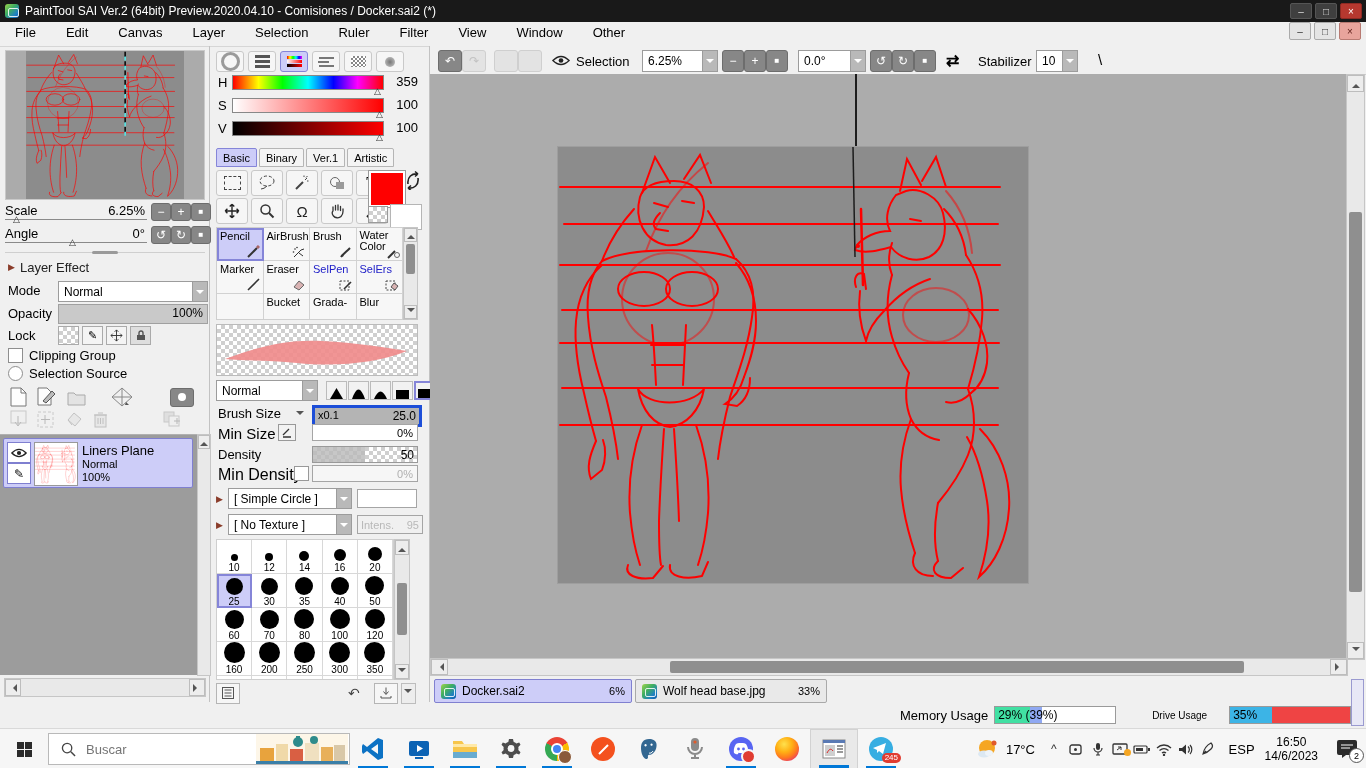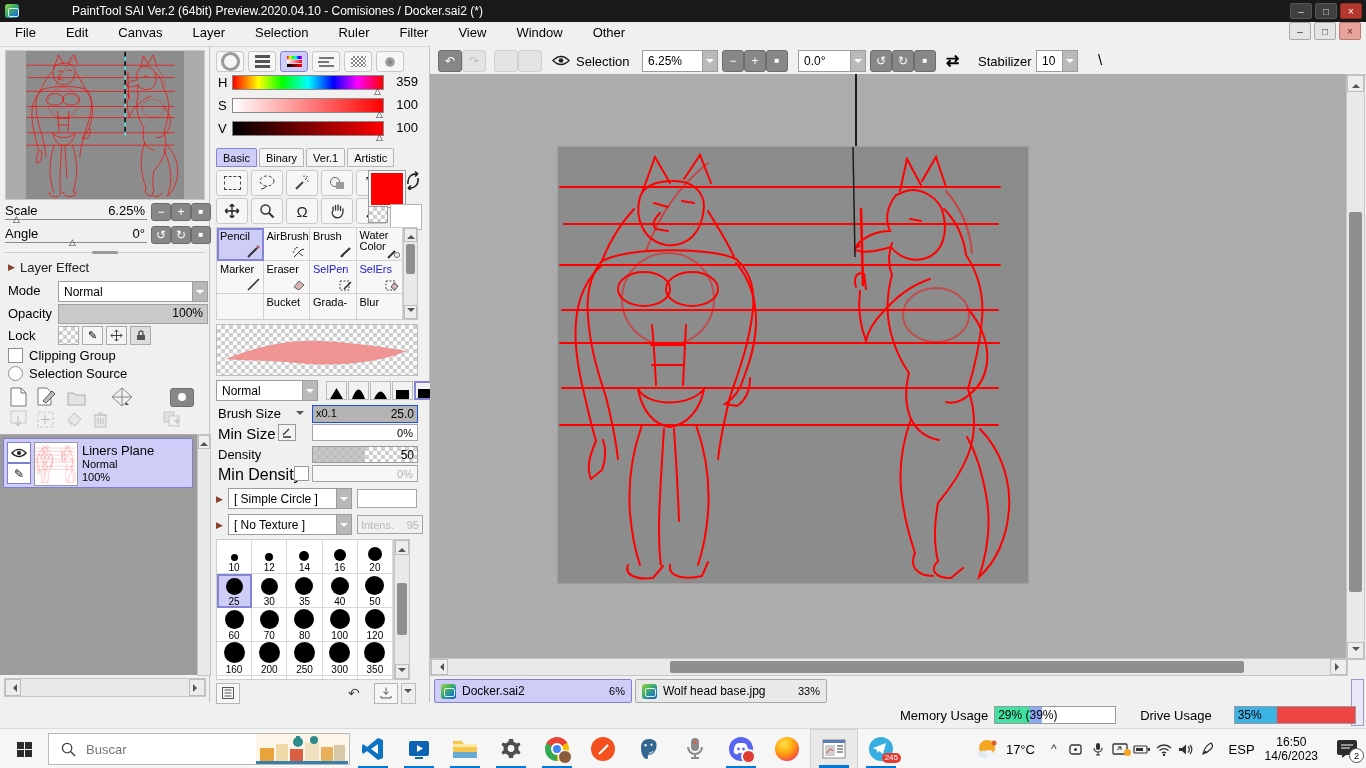--- a/index.html
+++ b/index.html
@@ -1,21 +1,21 @@
 <!DOCTYPE html>
 <html><head>
 <meta charset="utf-8">
 <style>
   html,body{margin:0;padding:0;background:#444;}
   .root{position:relative;width:1366px;height:768px;overflow:hidden;background:#f0f0f0;
         font-family:"Liberation Sans",sans-serif;font-size:12px;color:#000;}
   .a{position:absolute;}
   .flex{display:flex;align-items:center;}
   
-  .titlebar{left:0;top:0;width:1366px;height:22px;background:#191919;color:#fff;display:flex;align-items:center;gap:47px;}
+  .titlebar{left:0;top:0;width:1366px;height:22px;background:#191919;color:#fff;display:flex;align-items:center;}
   .menubar{left:0;top:22px;width:1366px;height:24px;background:#f0f0f0;border-bottom:1px solid #d6d6d6;display:flex;font-size:13px;}
   .menu-item{padding:3px 15px;}
   .wbtn{width:20px;height:14px;margin-left:3px;display:flex;align-items:center;justify-content:center;font-size:10px;border-radius:2px;}
   .wbtn.dark{background:#3f3f3f;color:#ddd;border:1px solid #555;}
   .wbtn.red{background:#b5382f;color:#fff;border:1px solid #8d2a23;}
   .wbtn.lite{background:#e4e4e4;color:#333;border:1px solid #aaa;height:16px;}
   .wbtn.lred{background:#e8a49c;color:#5d1d17;border:1px solid #b87a72;height:16px;}
   
   .dbtn{background:#878787;color:#fff;border:1px solid #6d6d6d;border-radius:3px;display:flex;align-items:center;justify-content:center;font-size:12px;line-height:1;}
   .xbtn{background:#e3e3e3;color:#c2c2c2;border:1px solid #cfcfcf;border-radius:3px;}
@@ -583,21 +583,21 @@
     <div class="shapebtn" style="outline:2px solid #8585d8;outline-offset:-2px">
         <svg width="13" height="11">
           <rect y="1" width="13" height="10" fill="#000"></rect>
         </svg>
       </div>
   </div>
 
   <div class="a" style="left:216px;top:405px;width:206px;height:18px">
     <span class="a" style="left:2px;top:1px;font-size:13px">Brush Size</span>
     <span class="a tri-d" style="left:80px;top:6px"></span>
-    <div class="a" style="left:96px;top:0;width:104px;height:16px;border:1px solid #1d4ed8;background:#b4b4b4">
+    <div class="a" style="left:96px;top:0;width:104px;height:16px;border:3px solid #1d4ed8;background:#b4b4b4">
       <span class="a" style="left:3px;top:1px;font-size:11px">x0.1</span>
       <span class="a" style="right:3px;top:1px;font-size:12px">25.0</span>
     </div>
   </div>
   <div class="a" style="left:216px;top:424px;width:206px;height:18px">
     <span class="a" style="left:2px;top:1px;font-size:15px">Min Size</span>
     <div class="a flex" style="left:62px;top:0;width:16px;height:15px;border:1px solid #999;background:#f2f2f2;justify-content:center">
         <svg width="10" height="10" viewBox="0 0 10 10">
           <path d="M1,7 L7,1 M1,9 H9" stroke="#333" stroke-width="1.3"></path>
         </svg>
@@ -847,21 +847,21 @@
   </div>
   <div class="a" style="left:1351px;top:679px;width:11px;height:45px;border:1px solid #9a9ad0;background:#e8e8f6"></div>
 
   <div class="a flex" style="left:900px;top:706px;height:18px">
     <span style="font-size:13px">Memory Usage</span>
     <div style="position:relative;width:120px;height:16px;border:1px solid #9a9a9a;background:#fff;margin-left:6px">
       <div style="position:absolute;left:0;top:0;bottom:0;width:29%;background:#41e0a3"></div>
       <div style="position:absolute;left:29%;top:0;bottom:0;width:10%;background:#8fa8f2"></div>
       <span style="position:absolute;left:3px;top:1px;font-size:12px">29% (39%)</span>
     </div>
-    <span style="font-size:13px;margin-left:24px">Drive Usage</span>
+    <span style="font-size:10px;margin-left:36px">Drive Usage</span>
     <div style="position:relative;width:120px;height:16px;border:1px solid #9a9a9a;background:#ef4444;margin-left:22px">
       <div style="position:absolute;left:0;top:0;bottom:0;width:35%;background:#3cb4e6"></div>
       <span style="position:absolute;left:3px;top:1px;font-size:12px">35%</span>
     </div>
   </div>
 
   <div class="a taskbar">
     <div class="tb-ic" style="width:48px">
       <div style="display:grid;grid-template-columns:7px 7px;gap:1px">
         <div style="width:7px;height:7px;background:#2b2b2b"></div>

